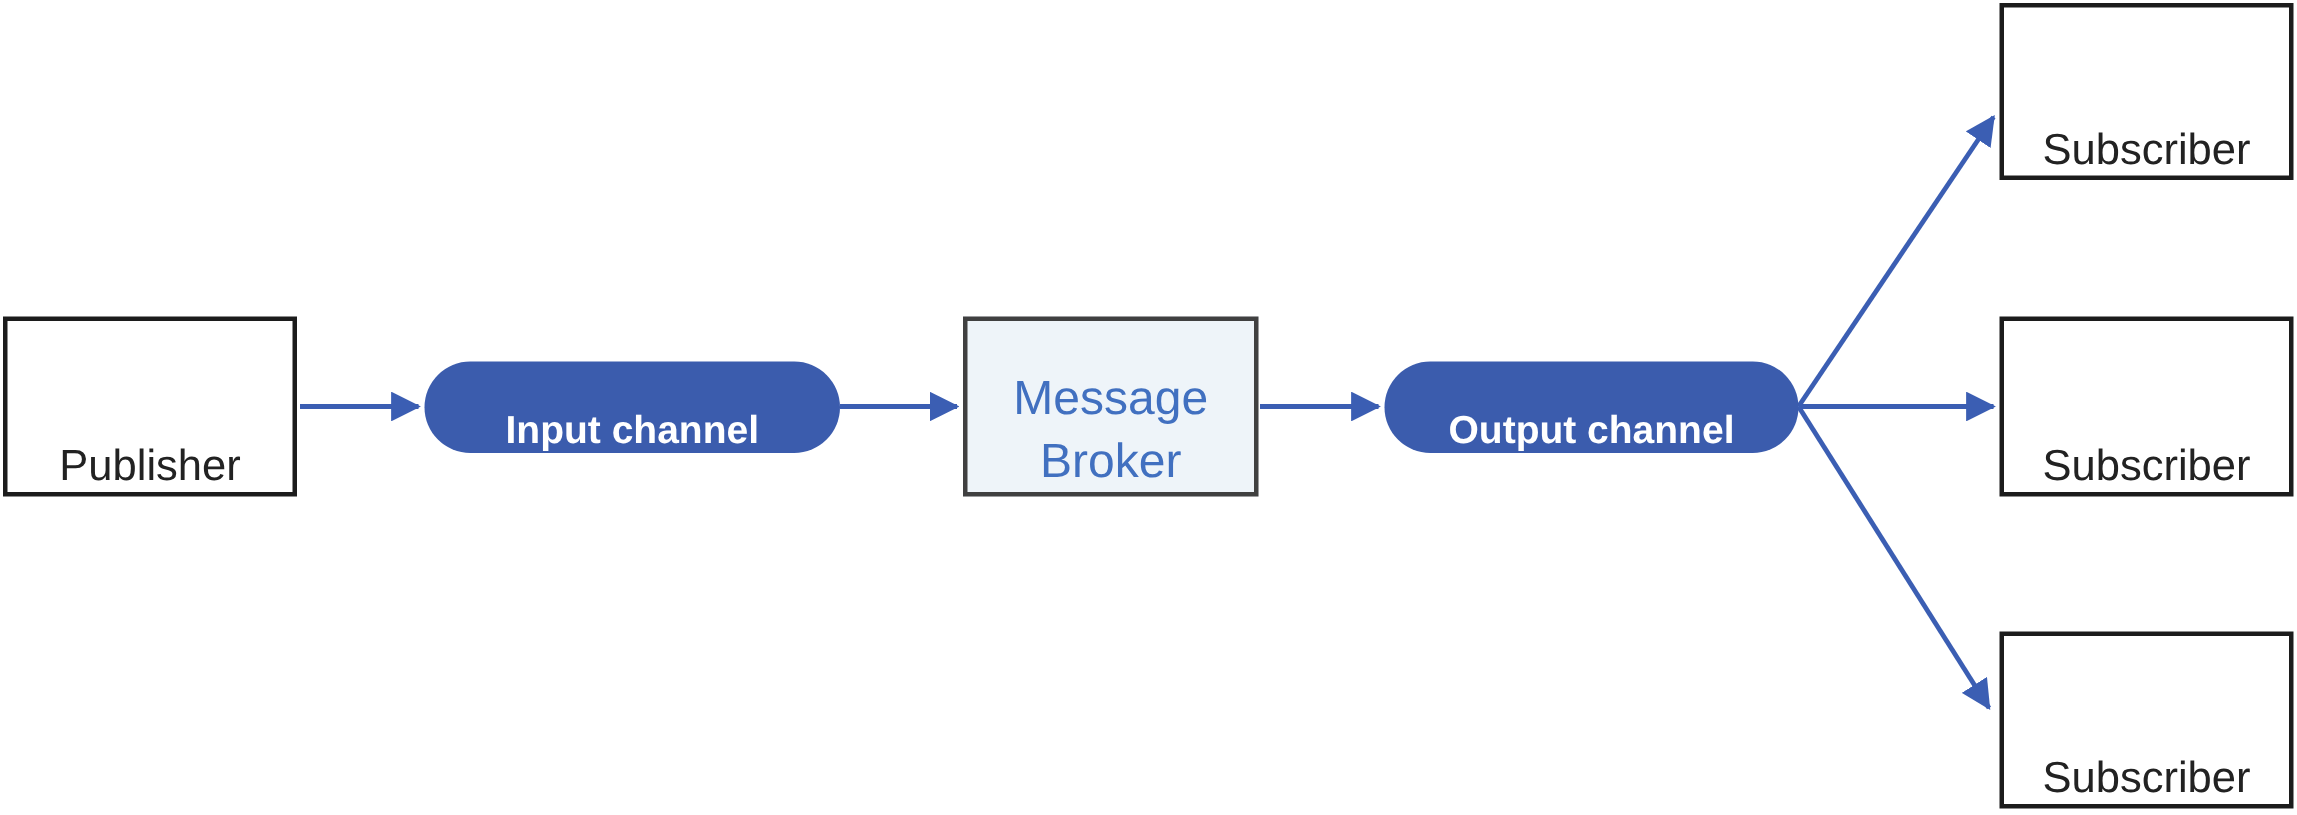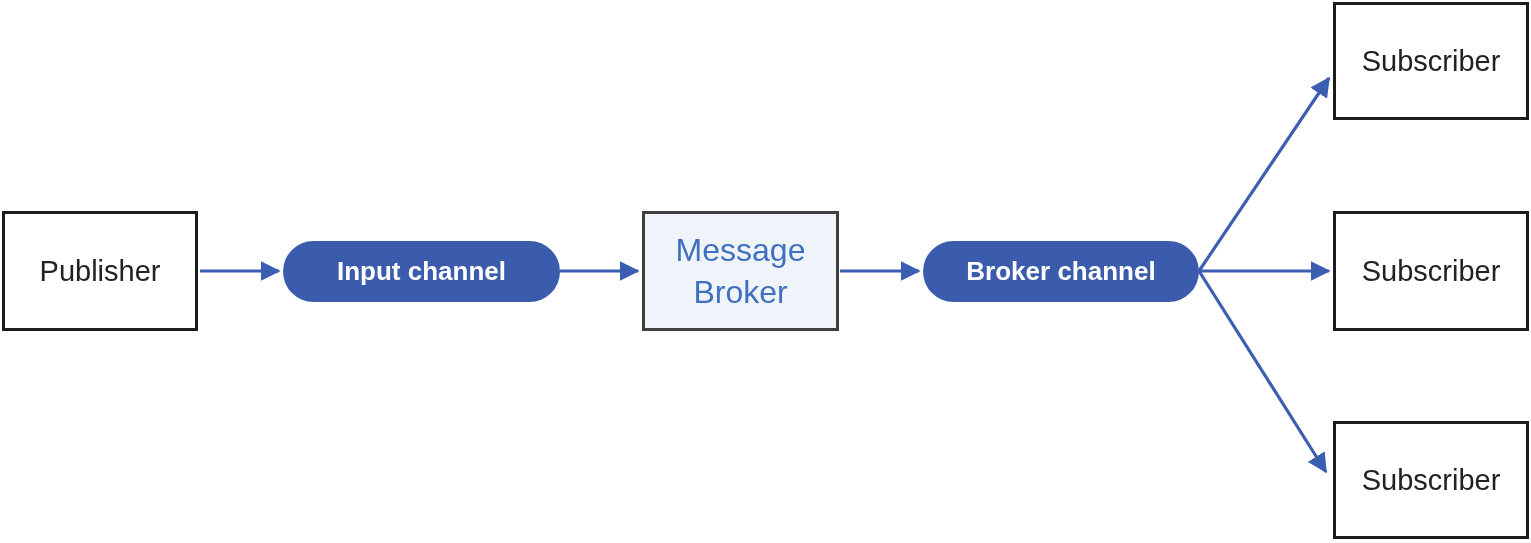--- a/index.html
+++ b/index.html
@@ -11,21 +11,21 @@
     font-family: "Liberation Sans", sans-serif;
     overflow: hidden;
   }
   .edges-layer {
     position: absolute;
     left: 0; top: 0;
     width: 1531px; height: 543px;
     z-index: 1;
   }
   .node { position: absolute; z-index: 2; box-sizing: border-box;
-          display: flex; align-items: center; justify-content: center; }
+          display: flex; align-items: flex-end; justify-content: center; }
   .rect-node {
     background: #ffffff;
     border: 3px solid #1c1c1c;
     color: #222222;
     font-size: 29px;
   }
   .pill-node {
     background: #3b5cad;
     border-radius: 31px;
     color: #ffffff;
@@ -67,21 +67,21 @@
 
   <div class="node pill-node" style="left:283px; top:241px; width:277px; height:61px;">
     <span class="label">Input channel</span>
   </div>
 
   <div class="node broker-node" style="left:642px; top:211px; width:197px; height:120px;">
     <span class="label">Message Broker</span>
   </div>
 
   <div class="node pill-node" style="left:923px; top:241px; width:276px; height:61px;">
-    <span class="label">Broker channel</span>
+    <span class="label">Output channel</span>
   </div>
 
   <div class="node rect-node" style="left:1333px; top:2px; width:196px; height:118px;">
     <span class="label">Subscriber</span>
   </div>
 
   <div class="node rect-node" style="left:1333px; top:211px; width:196px; height:120px;">
     <span class="label">Subscriber</span>
   </div>
 

